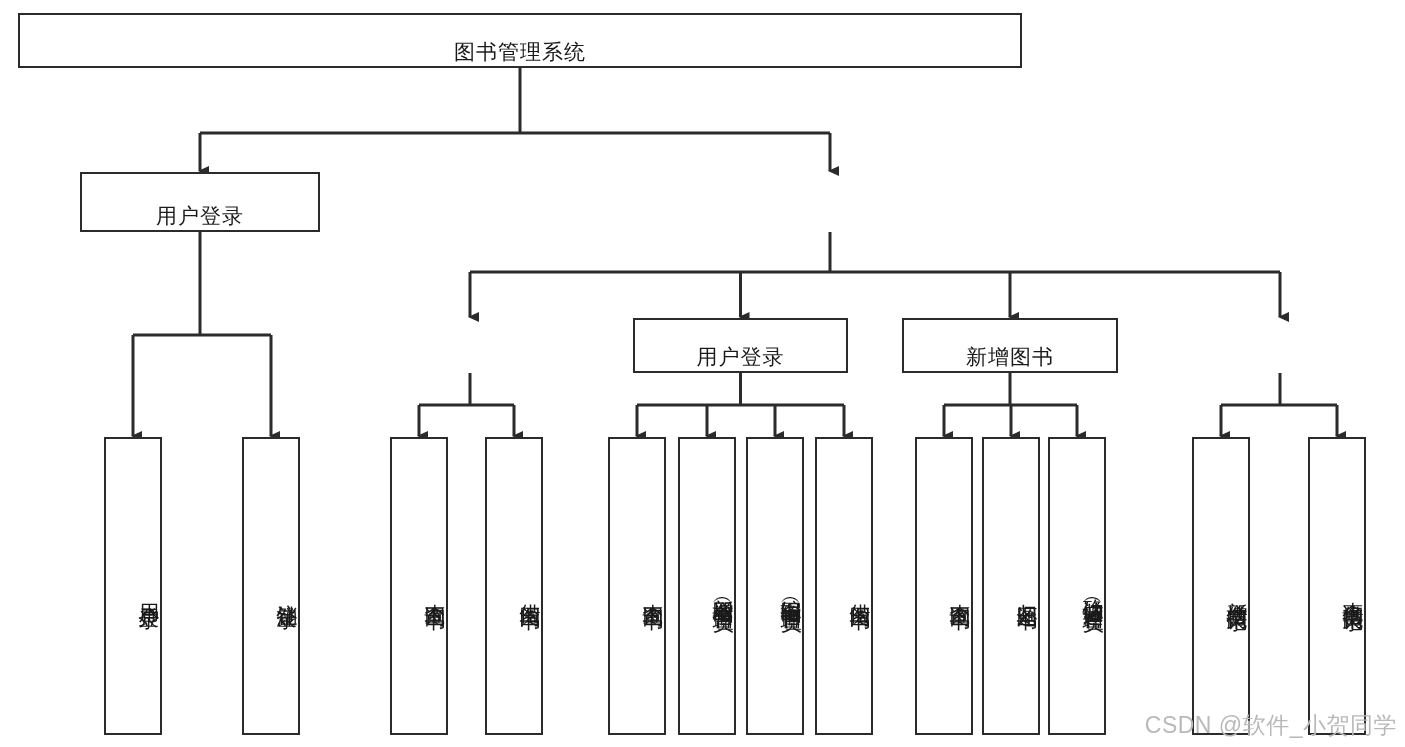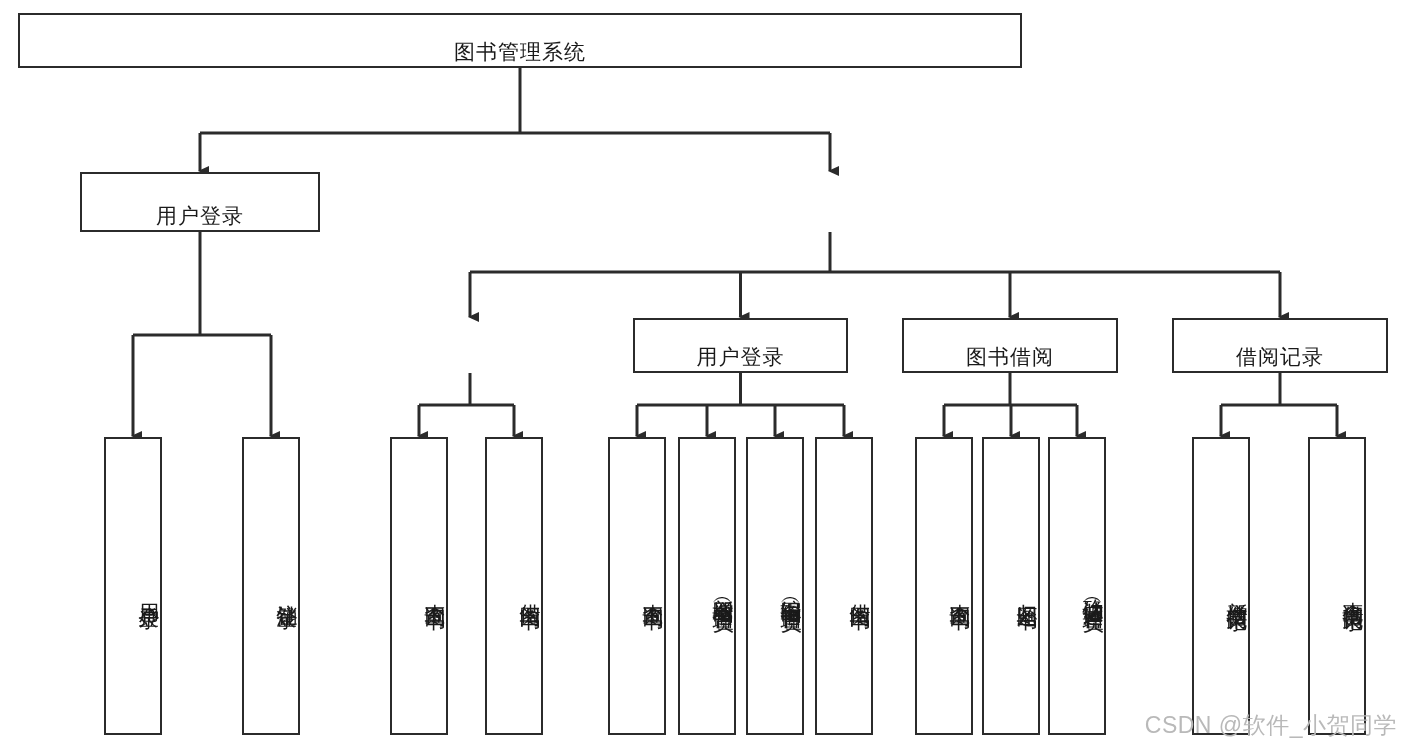--- a/index.html
+++ b/index.html
@@ -120,24 +120,21 @@
   </div>
 
   <div class="node-box horizontal" style="left: 80px; top: 172px; width: 240px; height: 60px;">
     <span class="node-label">用户登录</span>
   </div>
 
   <div class="node-box horizontal" style="left: 633px; top: 318px; width: 215px; height: 55px;">
     <span class="node-label">用户登录</span>
   </div>
   <div class="node-box horizontal" style="left: 902px; top: 318px; width: 216px; height: 55px;">
-    <span class="node-label">图书借阅</span>
-  </div>
-  <div class="node-box horizontal" style="left: 1172px; top: 318px; width: 216px; height: 55px;">
-    <span class="node-label">借阅记录</span>
+    <span class="node-label">新增图书</span>
   </div>
 
   <div class="node-box vertical" style="left: 104px; top: 437px; width: 58px; height: 298px;">
     <span class="node-label">用户登录</span>
   </div>
   <div class="node-box vertical" style="left: 242px; top: 437px; width: 58px; height: 298px;">
     <span class="node-label">注销登录</span>
   </div>
   <div class="node-box vertical" style="left: 390px; top: 437px; width: 58px; height: 298px;">
     <span class="node-label">查询图书</span>

